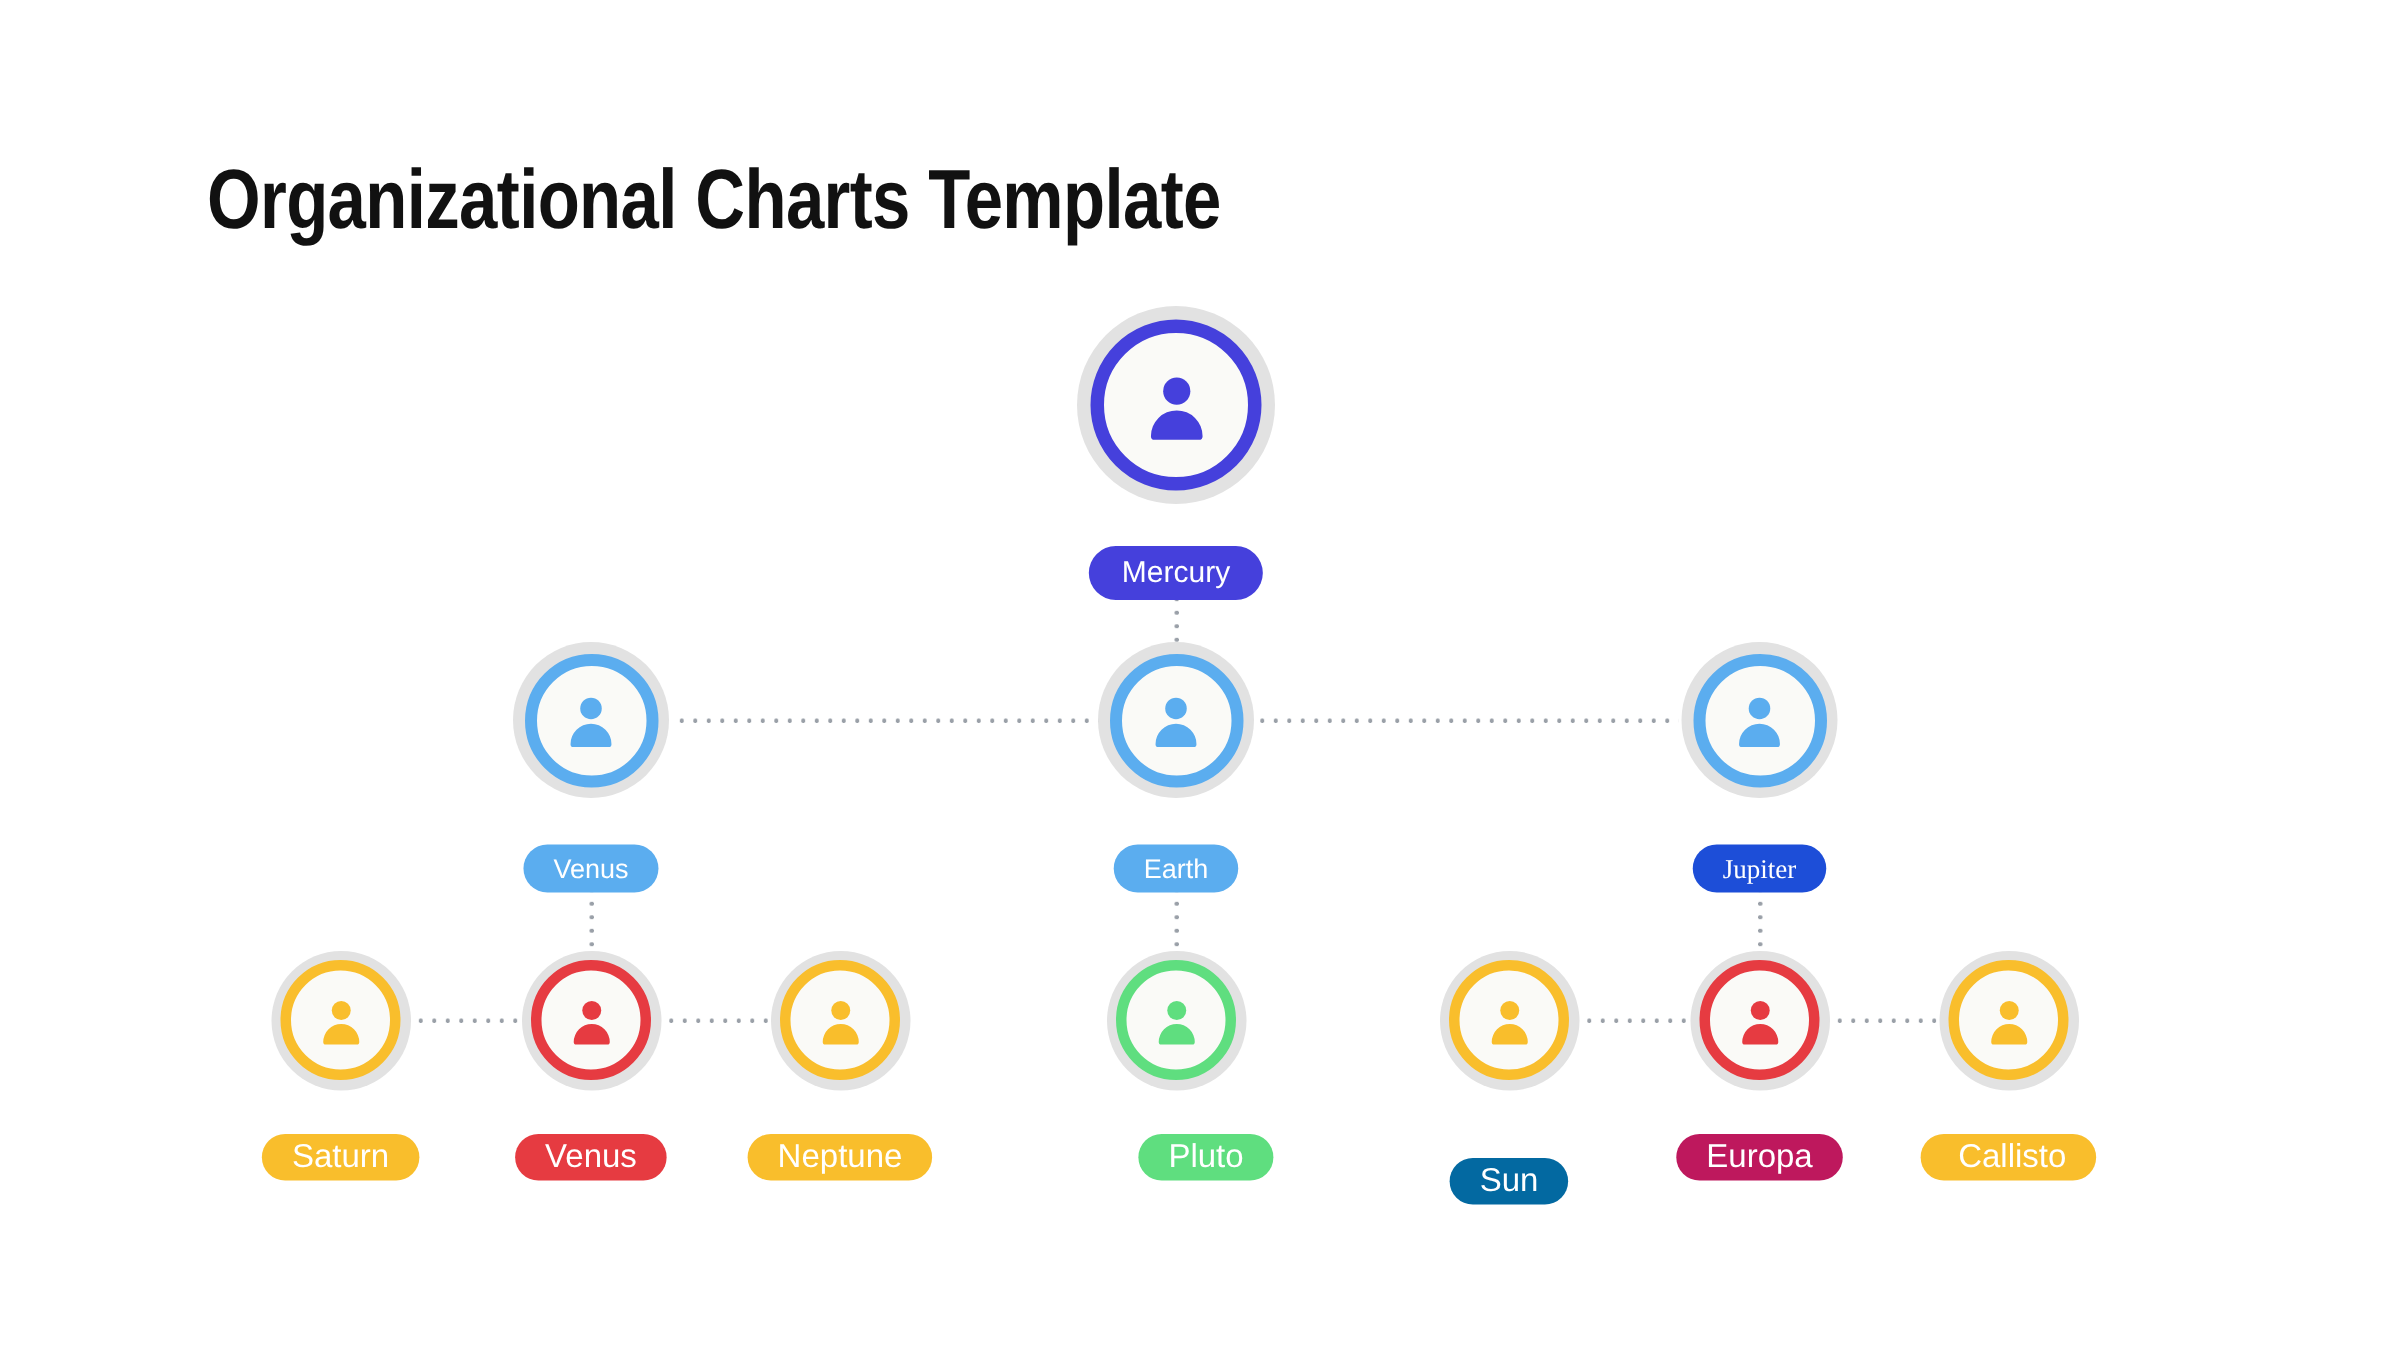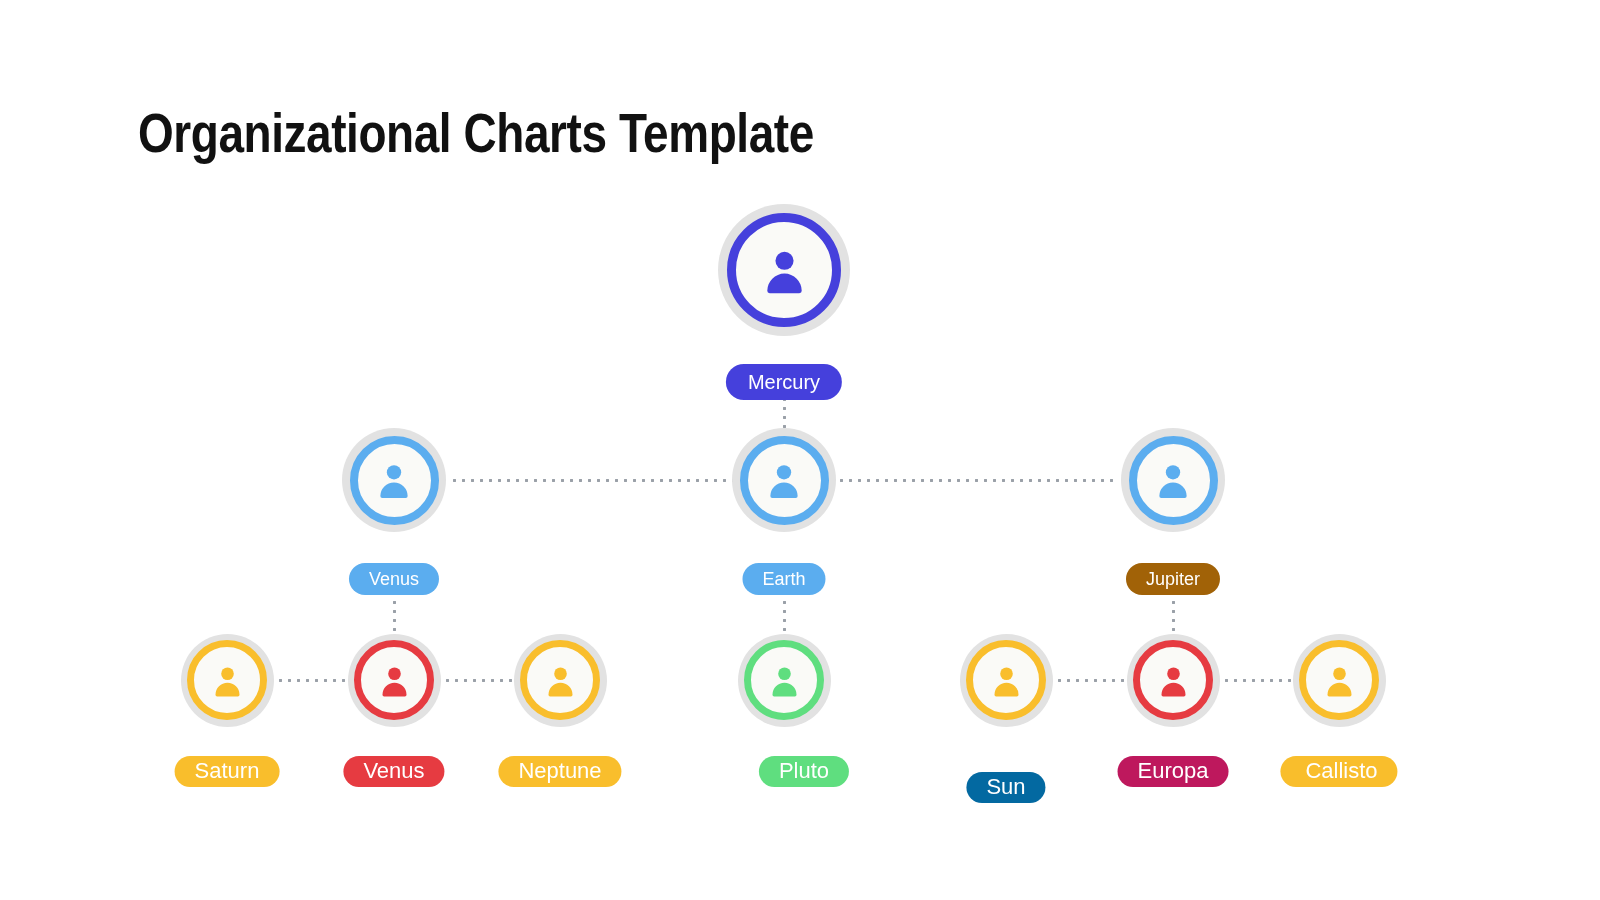--- a/index.html
+++ b/index.html
@@ -160,21 +160,21 @@
     </div>
     <div class="node lvl-2" style="left: 1121px; top: 428px; width: 104px;">
       <div class="node-circle" style="background: rgb(226, 226, 226);">
         <div class="node-ring" style="border-color: rgb(91, 173, 239);">
           <svg width="42" height="42" viewBox="0 0 24 24" class="avatar-icon">
             <circle cx="12" cy="7.6" r="4.1" fill="#5BADEF"></circle>
             <path d="M4.2 21.2 a7.8 7.8 0 0 1 15.6 0 a1.1 1.1 0 0 1 -1.1 1.1 h-13.4 a1.1 1.1 0 0 1 -1.1 -1.1 z" fill="#5BADEF"></path>
           </svg>
         </div>
       </div>
-      <div class="node-label" style="background: #a16207; top: 135px; left: 50%; transform: translateX(-50%);">Jupiter</div>
+      <div class="node-label" style="background: #1d4ed8; top: 135px; left: 50%; transform: translateX(-50%); font-family: Liberation Serif, serif;">Jupiter</div>
     </div>
     <div class="node lvl-3" style="left: 180.5px; top: 633.5px; width: 93px;">
       <div class="node-circle" style="background: rgb(226, 226, 226);">
         <div class="node-ring" style="border-color: rgb(249, 190, 44);">
           <svg width="37" height="37" viewBox="0 0 24 24" class="avatar-icon">
             <circle cx="12" cy="7.6" r="4.1" fill="#F9BE2C"></circle>
             <path d="M4.2 21.2 a7.8 7.8 0 0 1 15.6 0 a1.1 1.1 0 0 1 -1.1 1.1 h-13.4 a1.1 1.1 0 0 1 -1.1 -1.1 z" fill="#F9BE2C"></path>
           </svg>
         </div>
       </div>

